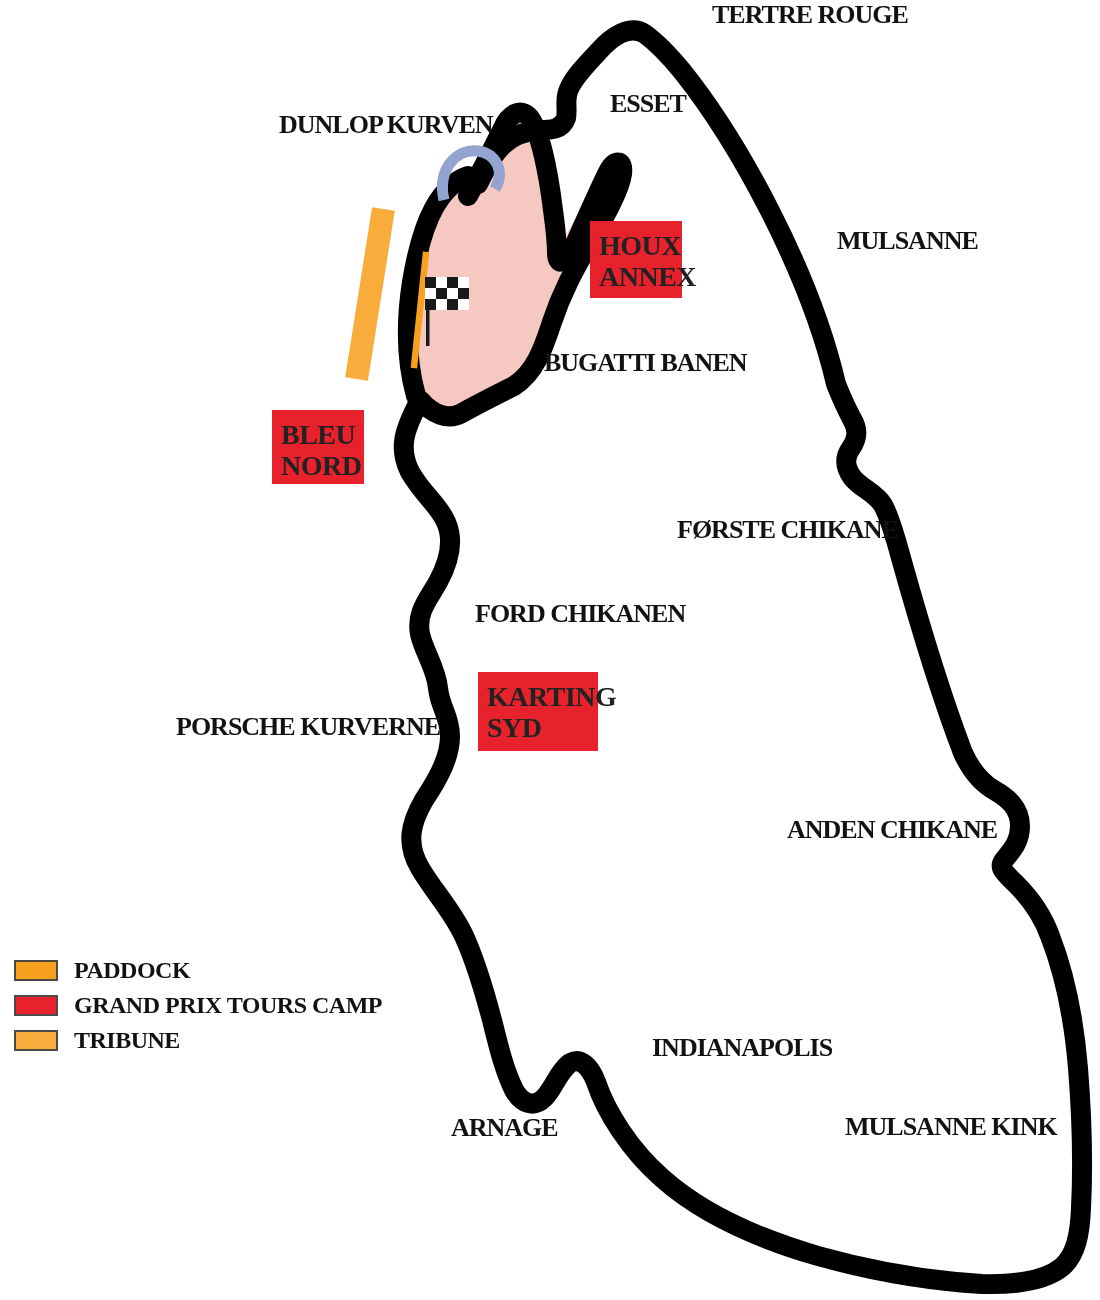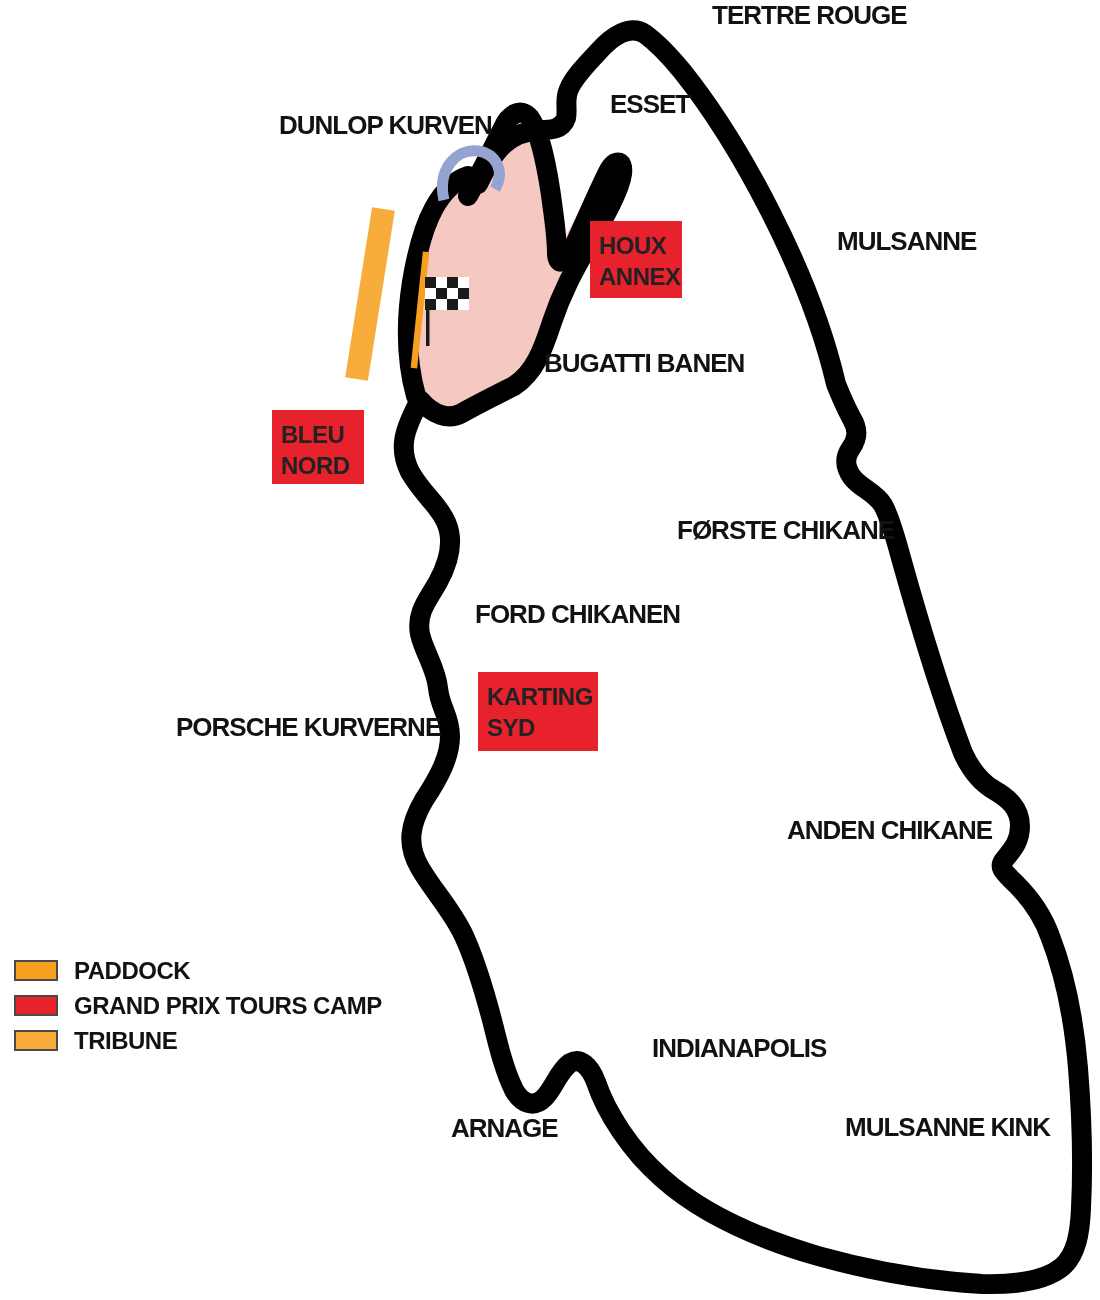--- a/index.html
+++ b/index.html
@@ -1,38 +1,38 @@
 <!DOCTYPE html>
 <html><head>
 <meta charset="utf-8">
 <style>
   html,body{margin:0;padding:0;background:#ffffff;}
   .stage{
     position:relative;
     width:1100px;height:1300px;
     background:#ffffff;
-    font-family:Liberation Sans, sans-serif;
+    font-family:Liberation Serif, serif;
     overflow:hidden;
   }
   .track-svg{position:absolute;left:0;top:0;}
   .corner-label{
     position:absolute;
     font-weight:bold;
     font-size:26px;
     letter-spacing:-1px;
     color:#121212;
     white-space:nowrap;
     line-height:1;
   }
   .camp-box{
     position:absolute;
     background:#E8222D;
     color:#222222;
     font-weight:bold;
-    font-size:24px;
+    font-size:28px;
     letter-spacing:-0.5px;
     line-height:31px;
     padding:9px 0 0 9px;
     box-sizing:border-box;
   }
   .legend{
     position:absolute;
     left:14px;top:960px;
     width:360px;
   }

